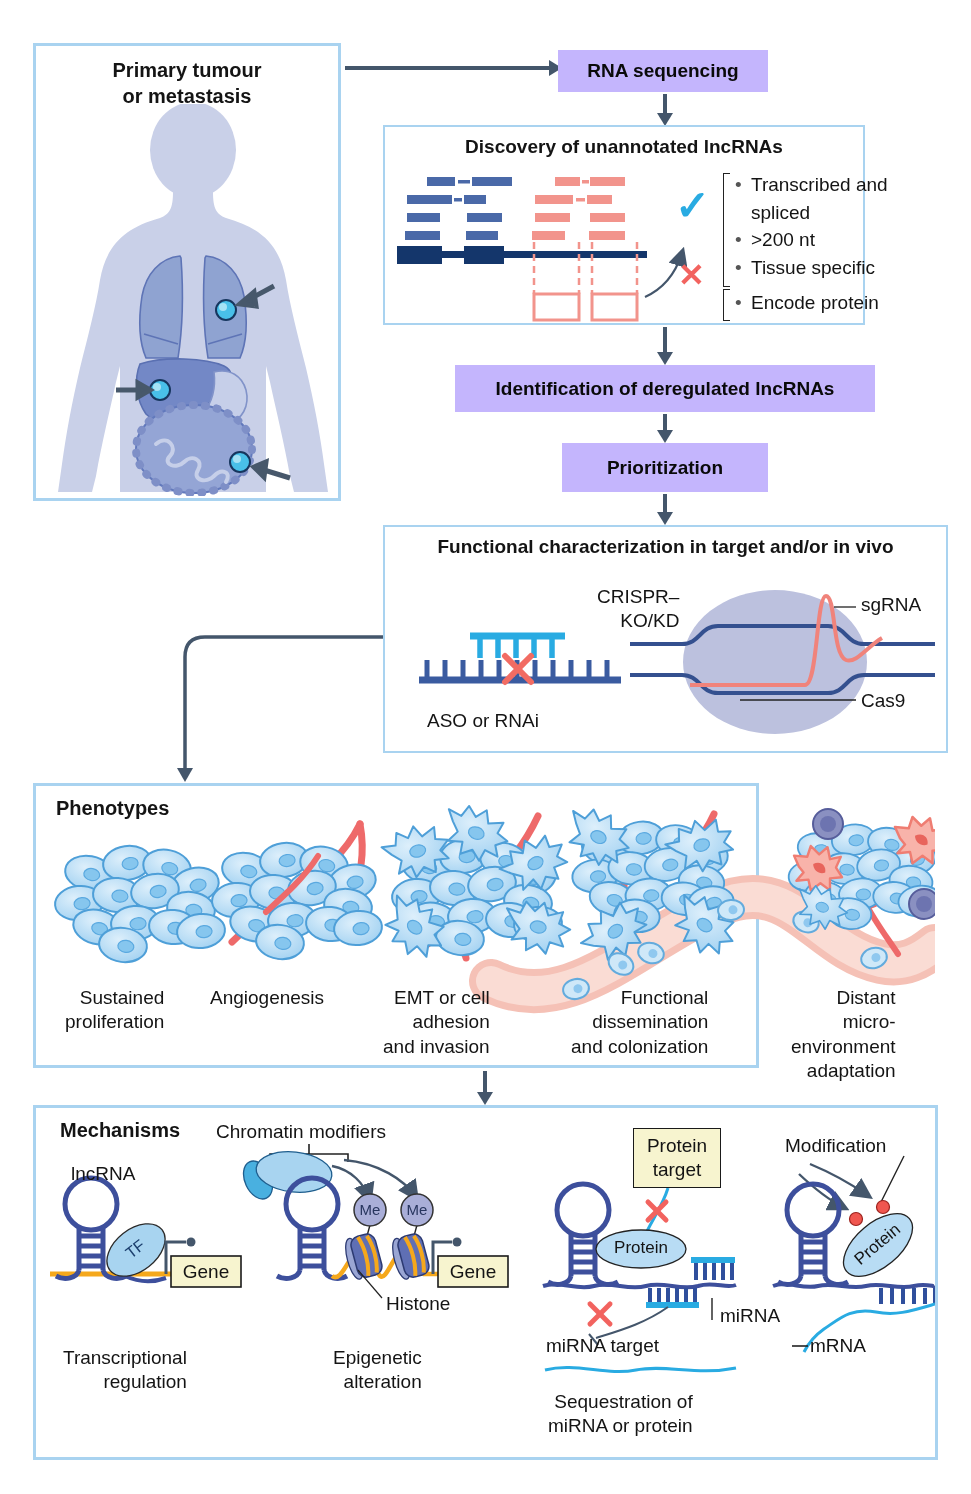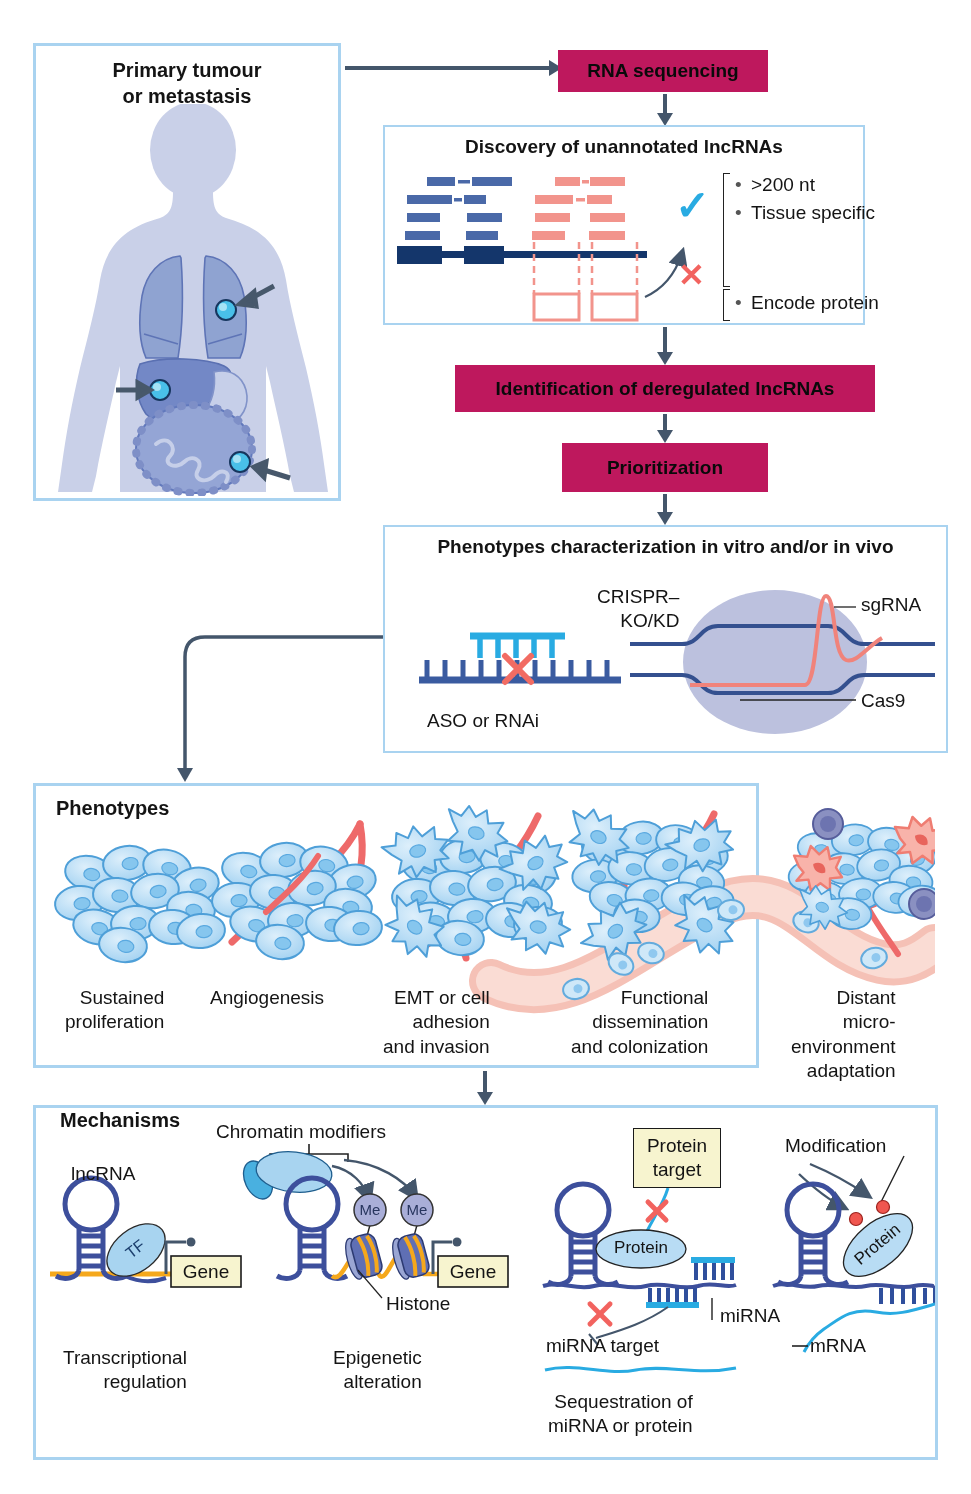--- a/index.html
+++ b/index.html
@@ -1,19 +1,19 @@
 <!DOCTYPE html>
 <html><head>
 <meta charset="utf-8">
 <style>
   html,body{margin:0;padding:0;background:#ffffff;}
   .canvas{position:relative;width:971px;height:1494px;background:#fff;
           font-family:"Liberation Sans", sans-serif;overflow:hidden;}
   .panel{position:absolute;background:#fff;border:3px solid #a9d3f0;box-sizing:border-box;}
-  .hdr{position:absolute;background:#be185d;display:flex;align-items:center;justify-content:center;
+  .hdr{position:absolute;background:#c4b5fd;display:flex;align-items:center;justify-content:center;
        font-weight:bold;font-size:19px;color:#0a0a0a;box-sizing:border-box;text-align:center;}
   .lbl{position:absolute;font-size:19px;line-height:1.28;color:#141414;white-space:pre-line;text-align:right;}
   .bold{font-weight:bold;}
   .center{text-align:center;}
   .arr{position:absolute;background:#44566b;}
   .ah-down{position:absolute;width:0;height:0;border-left:8px solid transparent;
            border-right:8px solid transparent;border-top:13px solid #44566b;}
   .ah-right{position:absolute;width:0;height:0;border-top:8px solid transparent;
             border-bottom:8px solid transparent;border-left:13px solid #44566b;}
   .bracket{position:absolute;width:7px;border-left:1.6px solid #222;
@@ -144,33 +144,34 @@
         <rect x="139" y="125" width="45" height="26" stroke-width="3"></rect>
         <rect x="197" y="125" width="45" height="26" stroke-width="3"></rect>
       </g>
       <path d="M250,128 C272,118 282,100 287,84" fill="none" stroke="#44566b" stroke-width="2.2" marker-end="url(#mh1)"></path>
     </svg>
     <div class="glyph" style="left:290px;top:58px;font-size:42px;color:#29abe2;">✓</div>
     <div class="glyph" style="left:293px;top:132px;font-size:32px;color:#f2635f;">✕</div>
     <div class="bracket" style="left:338px;top:46px;height:114px;"></div>
     <div class="bracket" style="left:338px;top:162px;height:32px;"></div>
     <div class="bullets" style="left:350px;top:44px;width:198px;">
+      <div class="bi">Transcribed and spliced</div>
       <div class="bi">&gt;200 nt</div>
       <div class="bi">Tissue specific</div>
     </div>
     <div class="bullets" style="left:350px;top:162px;width:198px;">
       <div class="bi">Encode protein</div>
     </div>
   </div>
 
   <div class="hdr" style="left:455px;top:365px;width:420px;height:47px;">Identification of deregulated lncRNAs</div>
   <div class="hdr" style="left:562px;top:443px;width:206px;height:49px;">Prioritization</div>
 
   <div class="panel" style="left:383px;top:525px;width:565px;height:228px;border-width:2.5px;">
-    <div class="lbl bold center" style="left:0;top:8px;width:100%;">Phenotypes characterization in vitro and/or in vivo</div>
+    <div class="lbl bold center" style="left:0;top:8px;width:100%;">Functional characterization in target and/or in vivo</div>
     <svg style="left:30px;top:95px;" width="210" height="82" viewBox="0 0 210 82">
       <g stroke="#3a5ba0" stroke-width="5">
         <line x1="4" y1="58" x2="206" y2="58" stroke-width="7"></line>
         <line x1="12" y1="38" x2="12" y2="55"></line>
           <line x1="30" y1="38" x2="30" y2="55"></line>
         <line x1="48" y1="38" x2="48" y2="55"></line>
           <line x1="66" y1="38" x2="66" y2="55"></line>
         <line x1="84" y1="38" x2="84" y2="55"></line>
           <line x1="102" y1="38" x2="102" y2="55"></line>
         <line x1="120" y1="38" x2="120" y2="55"></line>
@@ -466,21 +467,21 @@
           <line x1="867" y1="180" x2="867" y2="196"></line>
             <line x1="878" y1="180" x2="878" y2="196"></line>
           <line x1="889" y1="180" x2="889" y2="196"></line>
             <line x1="899" y1="180" x2="899" y2="196"></line>
         </g>
         <path d="M899,196 C875,203 860,208 840,204 C814,199 802,212 788,221 C778,228 772,236 768,244" fill="none" stroke="#29abe2" stroke-width="3"></path>
         <line x1="756" y1="238" x2="772" y2="238" stroke="#222" stroke-width="1.6"></line>
       </g>
     </svg>
 
-    <div class="lbl bold" style="left:24px;top:0;font-size:20px;">Mechanisms</div>
+    <div class="lbl bold" style="left:24px;top:10px;font-size:20px;">Mechanisms</div>
     <div class="lbl" style="left:22px;top:54px;margin-left:13px;">lncRNA</div>
     <div class="lbl" style="left:180px;top:12px;">Chromatin modifiers</div>
     <div class="lbl" style="left:350px;top:184px;">Histone</div>
     <div class="ybox" style="left:597px;top:20px;width:88px;height:60px;">Protein
 target</div>
     <div class="lbl" style="left:684px;top:196px;">miRNA</div>
     <div class="lbl" style="left:510px;top:226px;">miRNA target</div>
     <div class="lbl" style="left:749px;top:26px;">Modification</div>
     <div class="lbl" style="left:774px;top:226px;">mRNA</div>
     <div class="lbl" style="left:27px;top:238px;">Transcriptional

